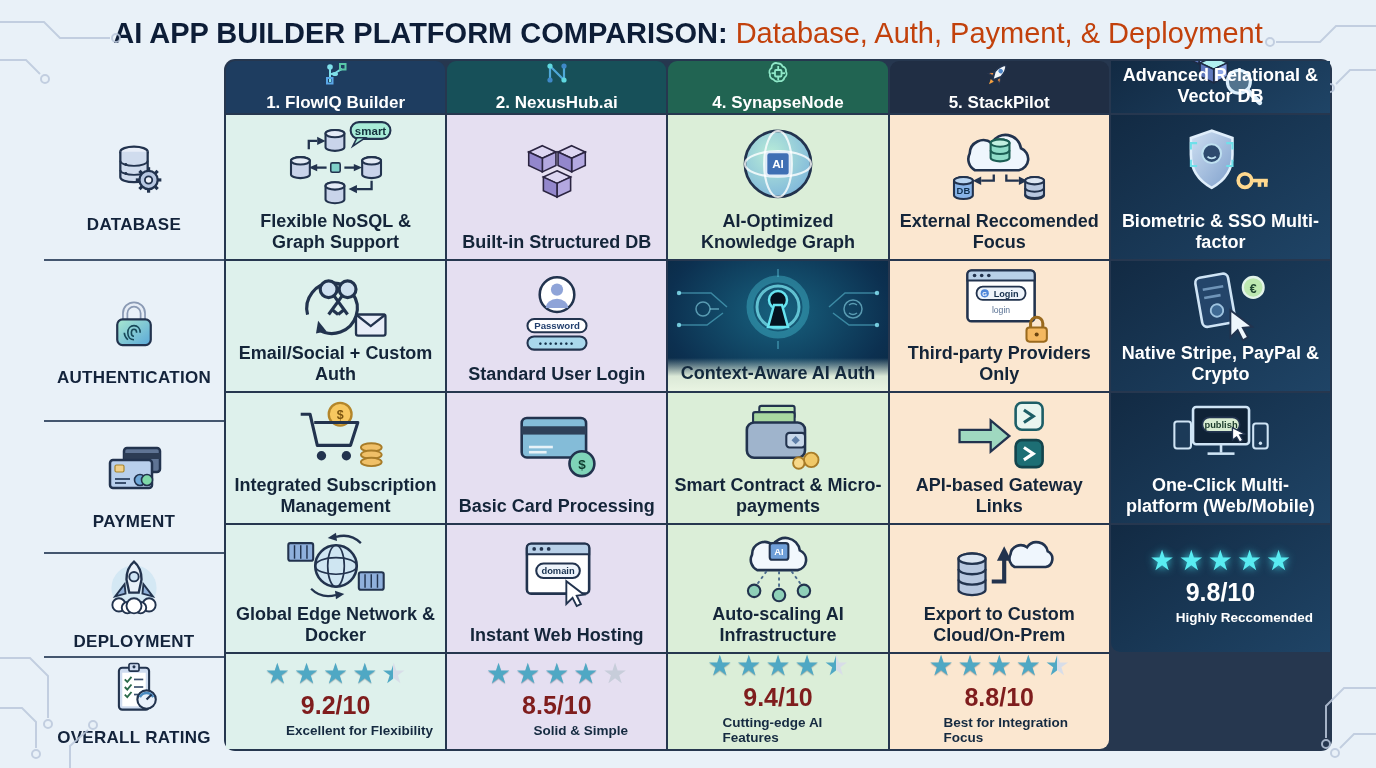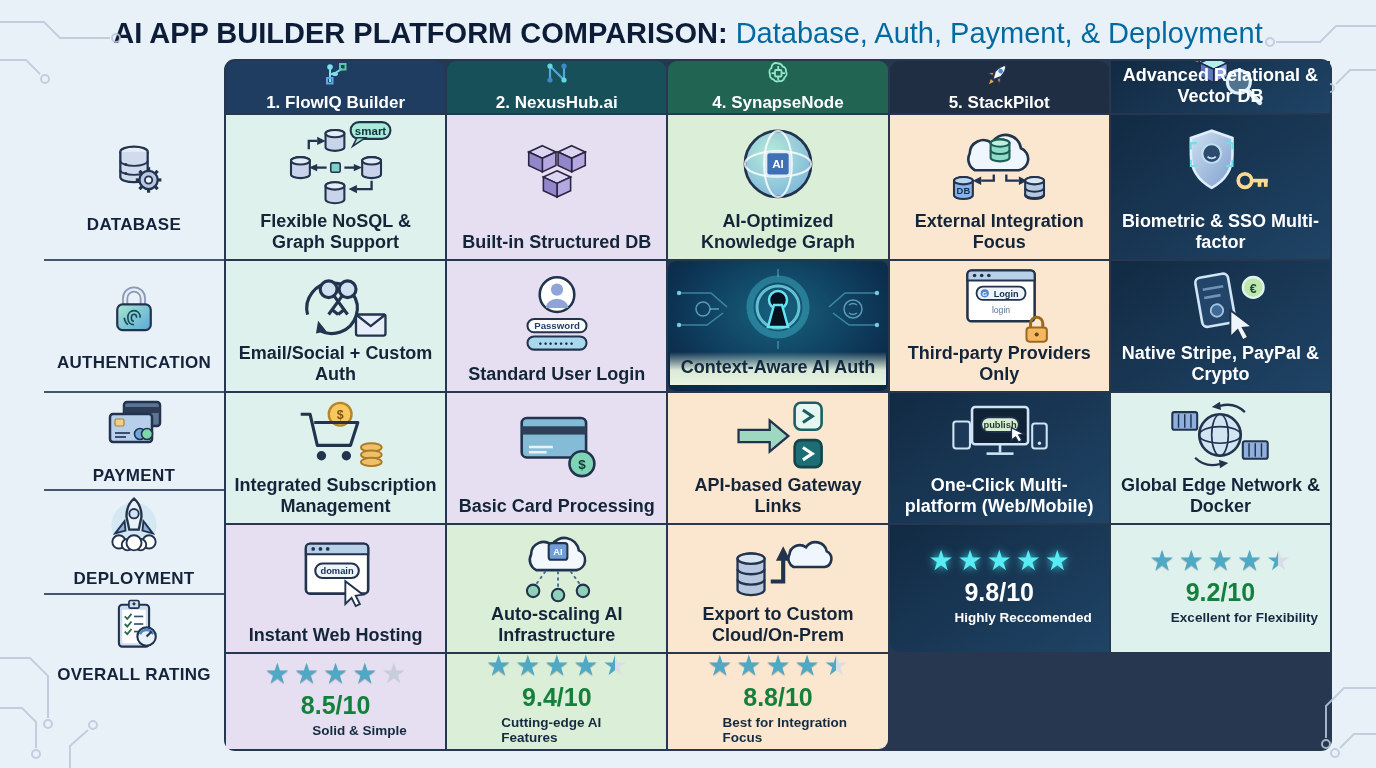--- a/index.html
+++ b/index.html
@@ -2,58 +2,58 @@
 <html><head>
 <meta charset="utf-8">
 <style>
   html,body{margin:0;padding:0;}
   .page{position:relative;width:1376px;height:768px;background:#e9f1f8;overflow:hidden;
         font-family:"Liberation Sans",sans-serif;}
   .deco{position:absolute;opacity:.85;}
   
   .title{margin:16px 0 8px;text-align:center;font-size:29px;line-height:1.2;}
   .title .tb{font-weight:700;color:#0d1d37;}
-  .title .tr{font-weight:400;color:#0369a1;}
+  .title .tr{font-weight:400;color:#c2410c;}
   
   .layout{display:flex;margin:0 44px;}
   .labels{width:180px;flex:0 0 180px;display:flex;flex-direction:column;}
   .lbl-spacer{height:56px;}
   .row-label{display:flex;flex-direction:column;align-items:center;justify-content:center;gap:15px;
              border-bottom:2px solid #44566f;box-sizing:border-box;}
   .row-label.last{border-bottom:none;}
-  .rl1{height:146px}.rl2{height:132px}.rl3{height:98px}.rl4{height:104px}.rl5{height:93px}
+  .rl1{height:146px}.rl2{height:161px}.rl3{height:132px}.rl4{height:104px}.rl5{height:93px}
   .row-label-text{font-weight:700;font-size:17px;color:#13233b;letter-spacing:.3px;}
   
   .grid{flex:1 1 auto;display:grid;grid-template-columns:repeat(5,1fr);
         grid-template-rows:52px 144px 130px 130px 127px 95px;gap:2px;background:#26374f;
         padding:2px;border-radius:11px;}
   .header{display:flex;align-items:center;justify-content:center;gap:8px;color:#fff;
           font-weight:700;font-size:17px;border-radius:9px 9px 0 0;flex-direction:column;}
   .h1{background:#1e3d60}.h2{background:#175059}.h3{background:#524669}.h4{background:#216452}.h5{background:#202e44}
   .cell{position:relative;display:flex;flex-direction:column;align-items:center;justify-content:flex-end;
         padding:4px 6px 7px;box-sizing:border-box;overflow:hidden;}
   .illus{flex:1 1 auto;display:flex;align-items:center;justify-content:center;min-height:0;}
   .cell-label{font-weight:700;font-size:18px;line-height:1.12;text-align:center;color:#142539;}
   .c1{background:linear-gradient(145deg,#122a43,#1f4466);}
   .c1 .cell-label{color:#ffffff;}
   .c2{background:#def1ec}.c3{background:#e5dff1}.c4{background:#dbeed8}.c5{background:#fbe7d0}
-  .auth-dark{background:radial-gradient(ellipse at 50% 40%,#17617e 0%,#0c3050 72%,#0a2740 100%);padding:6px;border-radius:8px;}
+  .auth-dark{background:radial-gradient(ellipse at 50% 40%,#17617e 0%,#0c3050 72%,#0a2740 100%);padding:0;}
   .auth-dark .cell-label{width:100%;margin:0;padding:5px 4px 8px;
       background:linear-gradient(180deg,rgba(228,242,222,0) 0%,rgba(230,243,223,.95) 55%,#e9f4e2 100%);
       color:#13293d;}
   .bl{border-radius:0 0 0 9px}.br{border-radius:0 0 9px 0}
   
   .rating{justify-content:center;gap:3px;padding-bottom:9px;}
   .stars{display:flex;gap:4px;font-size:28px;line-height:1;font-family:"DejaVu Sans",sans-serif;}
   .star.full{color:#4fa8c4;text-shadow:0 1px 1px rgba(20,40,60,.3);}
   .star.half{background:linear-gradient(90deg,#4fa8c4 0 50%,#d8dde8 50% 100%);
              -webkit-background-clip:text;background-clip:text;color:transparent;}
   .star.empty{color:#c7cdda;}
   .c1 .star.full{color:#59ecf2;text-shadow:0 0 9px rgba(64,220,235,.95);}
-  .score{font-weight:700;font-size:25px;color:#15803d;}
+  .score{font-weight:700;font-size:25px;color:#7f1d1d;}
   .verdict{font-weight:700;font-size:13.5px;color:#152a40;margin-left:48px;}
   .c1 .score,.c1 .verdict{color:#ffffff;}
   svg text{font-family:"Liberation Sans",sans-serif;}
 </style>
 </head>
 <body>
 
 <div class="page">
 
   <svg class="deco" style="left:0;top:0" width="160" height="100">
@@ -361,21 +361,21 @@
             <g stroke="#22334e" stroke-width="2">
               <path d="M13 58 a9 3.5 0 0 1 18 0 v14 a9 3.5 0 0 1 -18 0 z" fill="#88b4e8"></path>
                 <ellipse cx="22" cy="58" rx="9" ry="3.5" fill="#b8d4f0"></ellipse>
               <path d="M81 58 a9 3.5 0 0 1 18 0 v14 a9 3.5 0 0 1 -18 0 z" fill="#b8c8e0"></path>
                 <ellipse cx="90" cy="58" rx="9" ry="3.5" fill="#dce6f2"></ellipse>
               <path d="M81 65 a9 3.5 0 0 0 18 0 M81 71 a9 3.5 0 0 0 18 0" fill="none"></path>
             </g>
             <text x="22" y="71" text-anchor="middle" font-size="9" font-weight="bold" fill="#10304e">DB</text>
           </svg>
         </div>
-        <div class="cell-label">External Integration Focus</div>
+        <div class="cell-label">External Reccomended Focus</div>
       </div>
 
       <div class="cell c1">
         <div class="illus">
           <svg width="104" height="78" viewBox="0 0 100 74">
             <defs>
                 <linearGradient id="sh" x1="0" y1="0" x2="1" y2="1">
               <stop offset="0" stop-color="#cfe0f2"></stop>
                   <stop offset="1" stop-color="#7fa0cc"></stop>
                 </linearGradient>
@@ -521,20 +521,34 @@
             <rect x="18" y="10" width="62" height="38" rx="5" fill="#84bcd8" stroke="#22334e" stroke-width="2.5"></rect>
             <rect x="18" y="18" width="62" height="8" fill="#2e4058"></rect>
             <line x1="25" y1="38" x2="48" y2="38" stroke="#e8f2f8" stroke-width="2.5"></line>
             <line x1="25" y1="43" x2="42" y2="43" stroke="#e8f2f8" stroke-width="2.5"></line>
             <circle cx="76" cy="54" r="12" fill="#7fd4b8" stroke="#22334e" stroke-width="2.5"></circle>
             <text x="76" y="59" text-anchor="middle" font-size="13" font-weight="bold" fill="#0e3c2e">$</text>
           </svg>
         </div>
         <div class="cell-label">Basic Card Processing</div>
       </div>
+      <div class="cell c4">
+        <div class="illus">
+          <svg width="108" height="78" viewBox="0 0 104 74">
+            <rect x="34" y="8" width="34" height="12" rx="2" fill="#c0e8b8" stroke="#22334e" stroke-width="2"></rect>
+            <rect x="28" y="14" width="40" height="14" rx="2" fill="#a8d8a0" stroke="#22334e" stroke-width="2"></rect>
+            <rect x="22" y="24" width="56" height="34" rx="7" fill="#9fb4cc" stroke="#22334e" stroke-width="2.5"></rect>
+            <rect x="60" y="34" width="18" height="14" rx="3" fill="#c8d8ea" stroke="#22334e" stroke-width="2"></rect>
+            <polygon points="69,37 73,41 69,45 65,41" fill="#5f7fa8"></polygon>
+            <circle cx="84" cy="60" r="7" fill="#f0c868" stroke="#a87c28" stroke-width="1.8"></circle>
+            <circle cx="72" cy="63" r="5.5" fill="#f7d88a" stroke="#a87c28" stroke-width="1.8"></circle>
+          </svg>
+        </div>
+        <div class="cell-label">Smart Contract &amp; Micro-payments</div>
+      </div>
       <div class="cell c5">
         <div class="illus">
           <svg width="108" height="80" viewBox="0 0 104 76">
             <polygon points="14,32 44,32 44,23 62,38 44,53 44,44 14,44" fill="#9fd8c0" stroke="#22334e" stroke-width="2.2"></polygon>
             <rect x="68" y="6" width="26" height="26" rx="6" fill="#e8f6f0" stroke="#1d5e66" stroke-width="2.5"></rect>
             <polyline points="76,13 85,19 76,25" fill="none" stroke="#1d5e66" stroke-width="3"></polyline>
             <rect x="68" y="42" width="26" height="26" rx="6" fill="#1d6e74" stroke="#13444c" stroke-width="2.5"></rect>
             <polyline points="76,49 85,55 76,61" fill="none" stroke="#ffffff" stroke-width="3"></polyline>
           </svg>
         </div>

